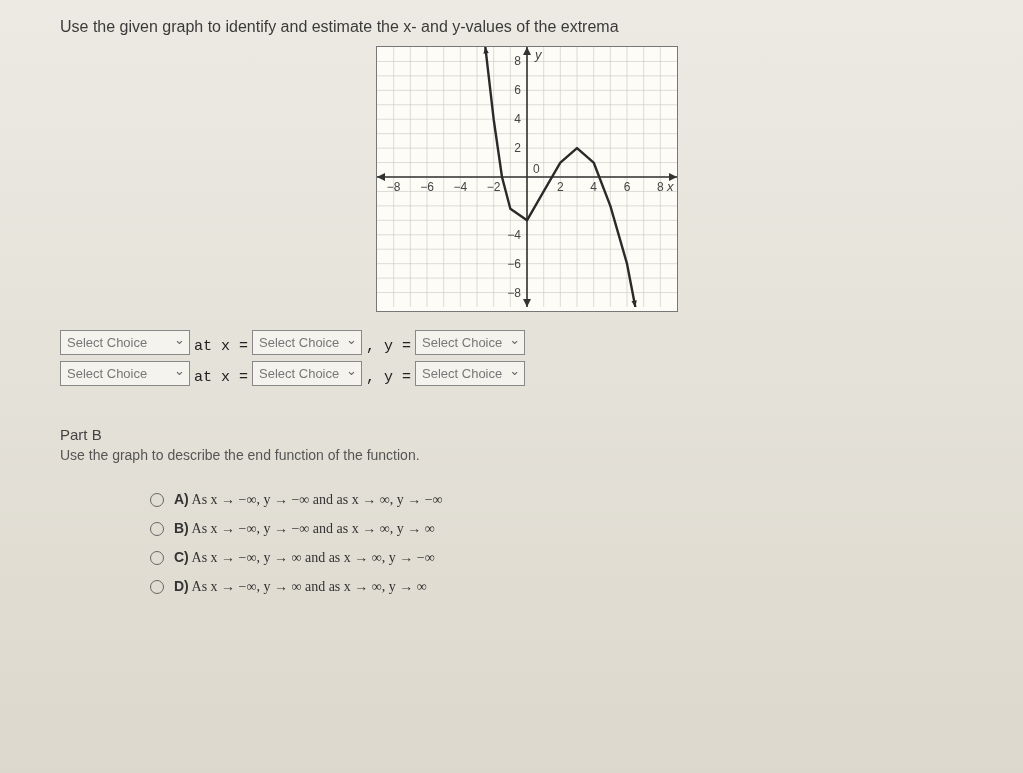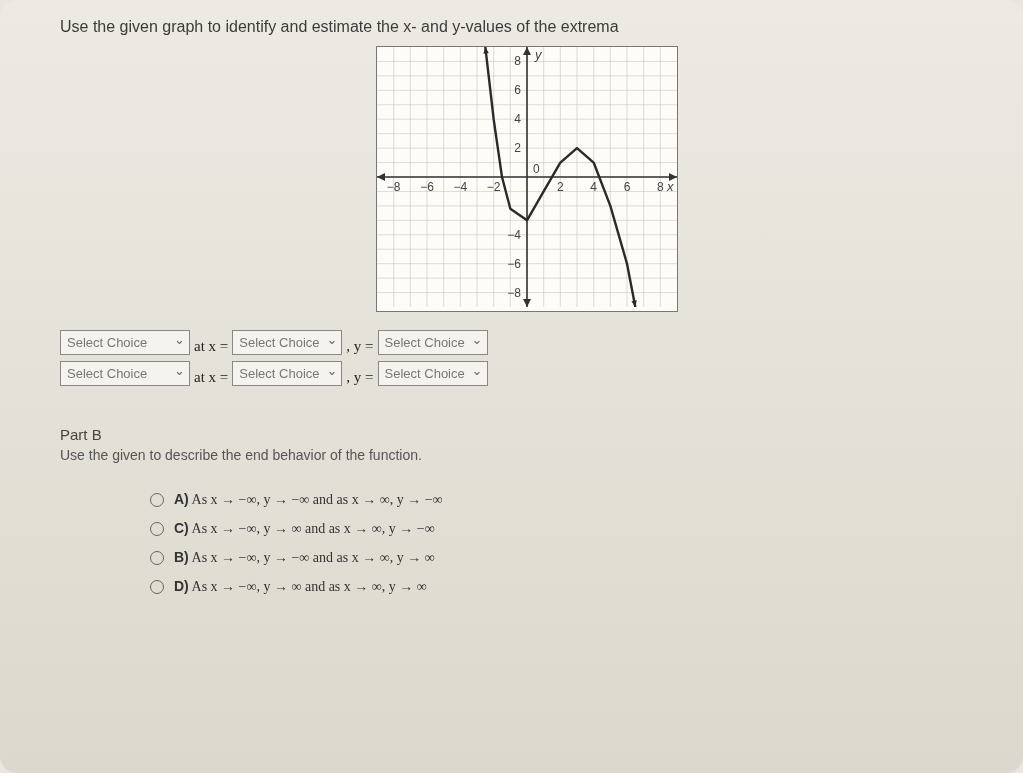--- a/index.html
+++ b/index.html
@@ -1,29 +1,29 @@
 <!DOCTYPE html>
 <html><head>
 <meta charset="utf-8">
 <style>
   * { box-sizing: border-box; margin: 0; padding: 0; }
   html, body { width: 1023px; height: 773px; font-family: Arial, Helvetica, sans-serif; background: #e8e6e0; overflow: hidden; }
-  .page { width: 1023px; height: 773px; background: linear-gradient(180deg,#eceae3 0%,#e4e1d8 50%,#dcd8cd 100%); padding: 18px 30px 0 60px; position: relative; border-radius: 17px; }
+  .page { width: 1023px; height: 773px; background: linear-gradient(180deg,#eceae3 0%,#e4e1d8 50%,#dcd8cd 100%); padding: 18px 30px 0 60px; position: relative; }
   .question { font-size: 16px; color: #3b3b3b; margin-bottom: 8px; }
   .graph-wrap { text-align: center; margin: 10px 0 18px 0; }
   .graph-box { display: inline-block; border: 1px solid #777; background: #fdfcf7; position: relative; }
   .selects-block { margin: 10px 0 30px 0; }
   .srow { display: flex; align-items: flex-end; margin-bottom: 6px; }
   .sel { appearance: none; -webkit-appearance: none; border: 1px solid #888; background: #f5f3ee; font-size: 13px; color: #777; padding: 4px 22px 4px 6px; position: relative; }
   .sel-wrap { position: relative; display: inline-block; }
   .sel-wrap::after { content:"⌄"; position:absolute; right:5px; top:2px; color:#666; font-size:13px; pointer-events:none; }
   .sel.small { width:130px; }
   .sel.x { width:110px; }
   .sel.y { width:110px; }
-  .lbl { font-family: Liberation Serif, serif; font-size:15px; color:#222; margin: 0 4px; }
+  .lbl { font-family: Liberation Mono, monospace; font-size:15px; color:#222; margin: 0 4px; }
   .partb-title { font-size:15px; color:#444; font-weight:normal; margin-top:40px; margin-bottom:4px; }
   .partb-desc { font-size:14px; color:#555; margin-bottom:28px; }
   .choices { margin-left: 90px; }
   .choice-row { display:flex; align-items:center; margin: 12px 0; }
   .radio { width:14px; height:14px; border:1.5px solid #666; border-radius:50%; margin-right:10px; flex:none; background:transparent; }
   .choice-label { font-size:14px; color:#333; font-family:"Times New Roman", serif; }
   .choice-label .bold { font-weight:bold; font-family:Arial,sans-serif; }
   
   svg text { font-family: Arial, sans-serif; fill:#444; }
 </style>
@@ -113,34 +113,34 @@
     <div class="srow">
       <span class="sel-wrap"><select class="sel small"><option>Select Choice</option></select></span>
       <span class="lbl">at x =</span>
       <span class="sel-wrap"><select class="sel x"><option>Select Choice</option></select></span>
       <span class="lbl">, y =</span>
       <span class="sel-wrap"><select class="sel y"><option>Select Choice</option></select></span>
     </div>
   </div>
 
   <div class="partb-title">Part B</div>
-  <div class="partb-desc">Use the given to describe the end behavior of the function.</div>
+  <div class="partb-desc">Use the graph to describe the end function of the function.</div>
 
   <div class="choices">
     <div class="choice-row">
       <span class="radio"></span>
       <span class="choice-label"><span class="bold">A)</span> <span>As x → −∞, y → −∞ and as x → ∞, y → −∞</span></span>
     </div>
     <div class="choice-row">
       <span class="radio"></span>
-      <span class="choice-label"><span class="bold">C)</span> <span>As x → −∞, y → ∞ and as x → ∞, y → −∞</span></span>
+      <span class="choice-label"><span class="bold">B)</span> <span>As x → −∞, y → −∞ and as x → ∞, y → ∞</span></span>
     </div>
     <div class="choice-row">
       <span class="radio"></span>
-      <span class="choice-label"><span class="bold">B)</span> <span>As x → −∞, y → −∞ and as x → ∞, y → ∞</span></span>
+      <span class="choice-label"><span class="bold">C)</span> <span>As x → −∞, y → ∞ and as x → ∞, y → −∞</span></span>
     </div>
     <div class="choice-row">
       <span class="radio"></span>
       <span class="choice-label"><span class="bold">D)</span> <span>As x → −∞, y → ∞ and as x → ∞, y → ∞</span></span>
     </div>
   </div>
 
 </div>
 
 </body></html>

